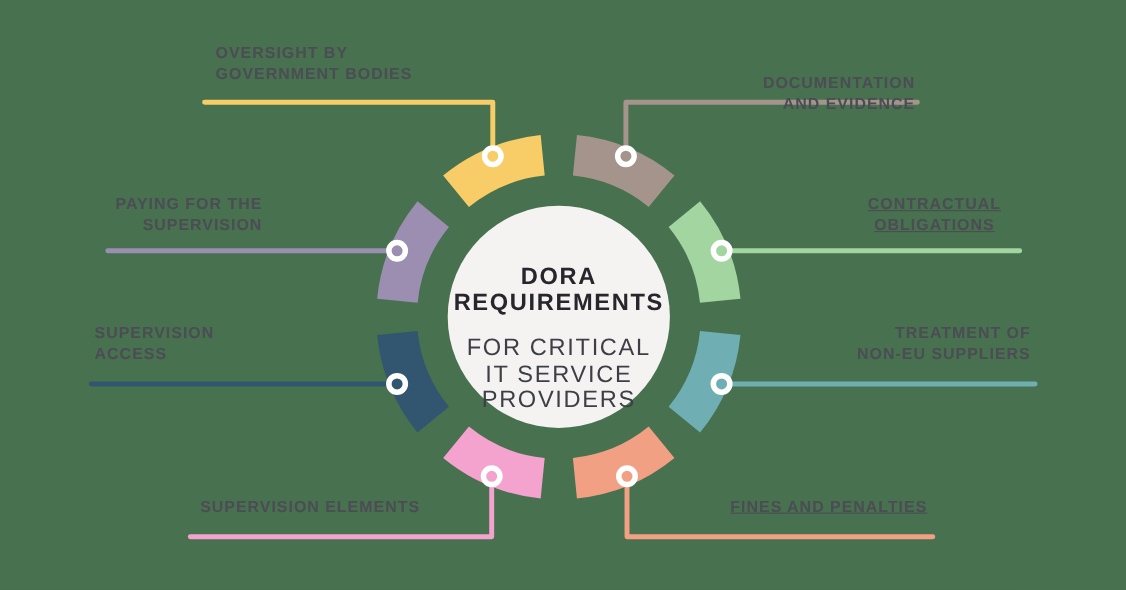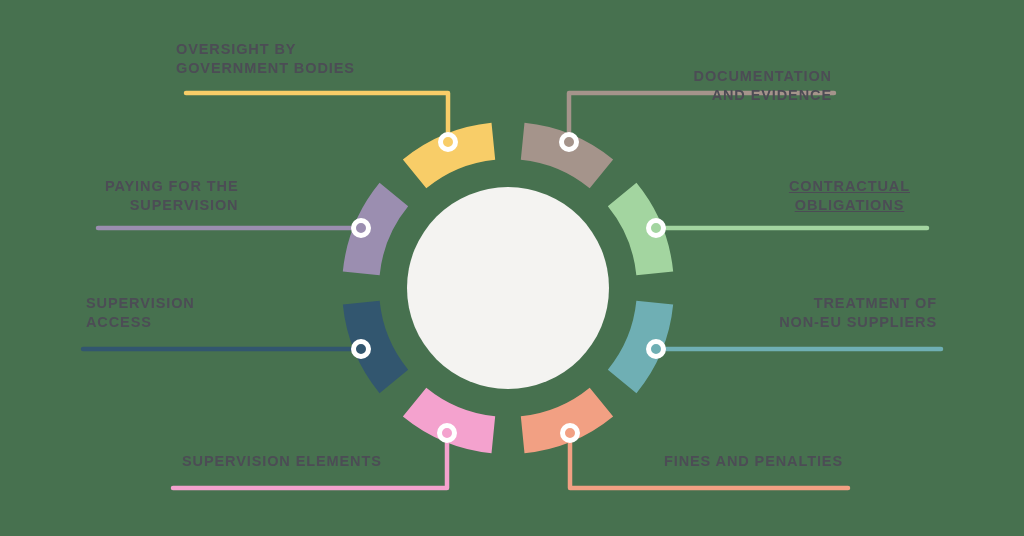--- a/index.html
+++ b/index.html
@@ -79,34 +79,41 @@
       <circle cx="448" cy="142" r="7.5" fill="#F8CD68" stroke="#FFFFFF" stroke-width="5"></circle>
       <circle cx="569" cy="142" r="7.5" fill="#A5948B" stroke="#FFFFFF" stroke-width="5"></circle>
       <circle cx="656" cy="228" r="7.5" fill="#A3D5A0" stroke="#FFFFFF" stroke-width="5"></circle>
       <circle cx="656" cy="349" r="7.5" fill="#6FAFB4" stroke="#FFFFFF" stroke-width="5"></circle>
       <circle cx="570" cy="433" r="7.5" fill="#F2A083" stroke="#FFFFFF" stroke-width="5"></circle>
       <circle cx="447" cy="433" r="7.5" fill="#F4A2CE" stroke="#FFFFFF" stroke-width="5"></circle>
       <circle cx="361" cy="349" r="7.5" fill="#32566F" stroke="#FFFFFF" stroke-width="5"></circle>
       <circle cx="361" cy="228" r="7.5" fill="#9B8EB0" stroke="#FFFFFF" stroke-width="5"></circle>
     </svg>
 
+  <div class="center-text">
+    <div class="center-title">DORA
+REQUIREMENTS</div>
+    <div class="center-subtitle">FOR CRITICAL
+IT SERVICE
+PROVIDERS</div>
+  </div>
 
-  <div class="seg-label" style="left:176px; top:40px; text-align:left;">OVERSIGHT BY
+  <div class="seg-label" style="left:196px; top:40px; text-align:left;">OVERSIGHT BY
 GOVERNMENT BODIES</div>
 
   <div class="seg-label" style="right:192px; top:40px; text-align:right;margin-top:27px;">DOCUMENTATION
 AND EVIDENCE</div>
 
   <div class="seg-label" style="right:114px; top:177px; text-align:center;text-decoration:underline;">CONTRACTUAL
 OBLIGATIONS</div>
 
   <div class="seg-label" style="right:87px; top:294px; text-align:right;">TREATMENT OF
 NON-EU SUPPLIERS</div>
 
-  <div class="seg-label" style="right:181px; top:452px; text-align:center;">FINES AND PENALTIES</div>
+  <div class="seg-label" style="right:181px; top:452px; text-align:center;text-decoration:underline;">FINES AND PENALTIES</div>
 
   <div class="seg-label" style="left:182px; top:452px; text-align:center;">SUPERVISION ELEMENTS</div>
 
   <div class="seg-label" style="left:86px; top:294px; text-align:left;">SUPERVISION
 ACCESS</div>
 
   <div class="seg-label" style="left:105px; top:177px; text-align:right;">PAYING FOR THE
 SUPERVISION</div>
 
 </div>

